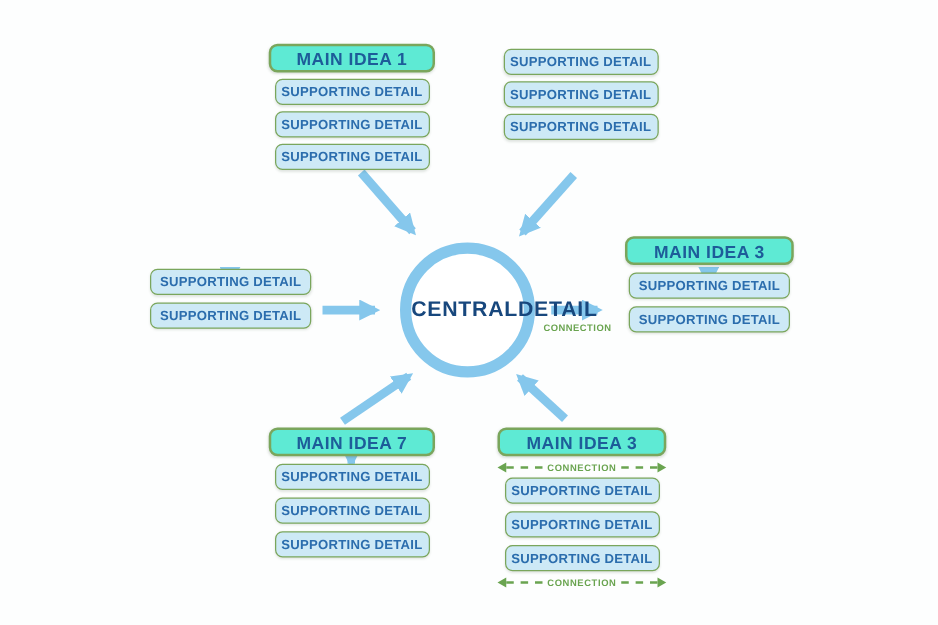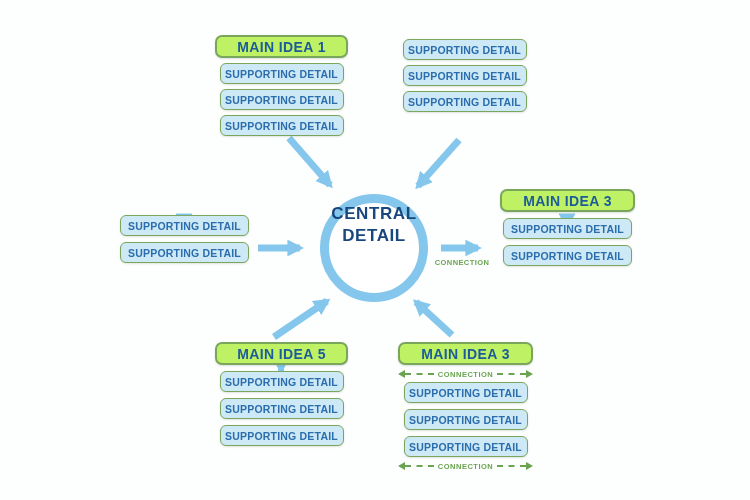--- a/index.html
+++ b/index.html
@@ -3,21 +3,21 @@
 <meta charset="utf-8">
 <style>
   * { margin:0; padding:0; box-sizing:border-box; }
   html,body { background:#ffffff; }
   body { font-family:"Liberation Sans", sans-serif; }
   .canvas {
     position:relative; width:750px; height:500px; background:#fdfefe; overflow:hidden;
   }
   .group { position:absolute; display:flex; flex-direction:column; align-items:center; }
   .idea-box {
-    width:100%; height:23px; background:#bef264;
+    width:100%; height:23px; background:#5eead4;
     border:2px solid #7aa65c; border-radius:7px;
     display:flex; align-items:center; justify-content:center;
     color:#1d5c99; font-weight:bold; font-size:14px; letter-spacing:0.4px;
     box-shadow:0 1px 2px rgba(60,90,60,0.18);
   }
   .detail-box {
     height:21px; background:#cde9f6;
     border:1.5px solid #7aa65c; border-radius:6px;
     display:flex; align-items:center; justify-content:center;
     color:#2b6dad; font-weight:bold; font-size:10.5px; letter-spacing:0.2px;
@@ -27,21 +27,21 @@
   .w-top .detail-box:first-of-type { margin-top:4px; }
   .w-side .detail-box { width:129px; margin-top:6px; }
   .w-side .detail-box:first-of-type { margin-top:26px; }
   .w-bl .detail-box { width:124px; margin-top:6px; }
   .w-bl .detail-box:first-of-type { margin-top:17px; }
   .w-br .detail-box { width:124px; margin-top:6px; }
   .w-br .detail-box.first { margin-top:3px; }
   .central-circle {
     position:absolute; left:320px; top:194px; width:108px; height:108px;
     border:9px solid #85c7ec; border-radius:50%; background:#ffffff;
-    display:flex; flex-direction:column; align-items:center; justify-content:flex-start;
+    display:flex; flex-direction:row; align-items:center; justify-content:flex-start;
     color:#17477d; font-weight:bold; font-size:17px; letter-spacing:0.6px;
     line-height:1.28; text-align:center;
   }
   .conn-row { width:100%; display:flex; align-items:center; margin-top:4px; height:10px; }
   .conn-row .dash { flex:1; border-top:2px dashed #6aa450; }
   .conn-row .tri-l { width:0; height:0; border-top:4px solid transparent; border-bottom:4px solid transparent; border-right:7px solid #6aa450; }
   .conn-row .tri-r { width:0; height:0; border-top:4px solid transparent; border-bottom:4px solid transparent; border-left:7px solid #6aa450; }
   .conn-text { font-size:7.5px; font-weight:bold; color:#6aa450; letter-spacing:0.5px; padding:0 4px; white-space:nowrap; }
   .conn-float {
     position:absolute; left:433px; top:258px; width:58px; text-align:center;
@@ -121,21 +121,21 @@
     <div class="detail-box">
         <span>SUPPORTING DETAIL</span>
       </div>
     <div class="detail-box">
         <span>SUPPORTING DETAIL</span>
       </div>
   </div>
 
   <div class="group w-bl" style="left:215px; top:342px; width:133px;">
     <div class="idea-box">
-      <span>MAIN IDEA 5</span>
+      <span>MAIN IDEA 7</span>
     </div>
     <div class="detail-box">
         <span>SUPPORTING DETAIL</span>
       </div>
     <div class="detail-box">
         <span>SUPPORTING DETAIL</span>
       </div>
     <div class="detail-box">
         <span>SUPPORTING DETAIL</span>
       </div>

